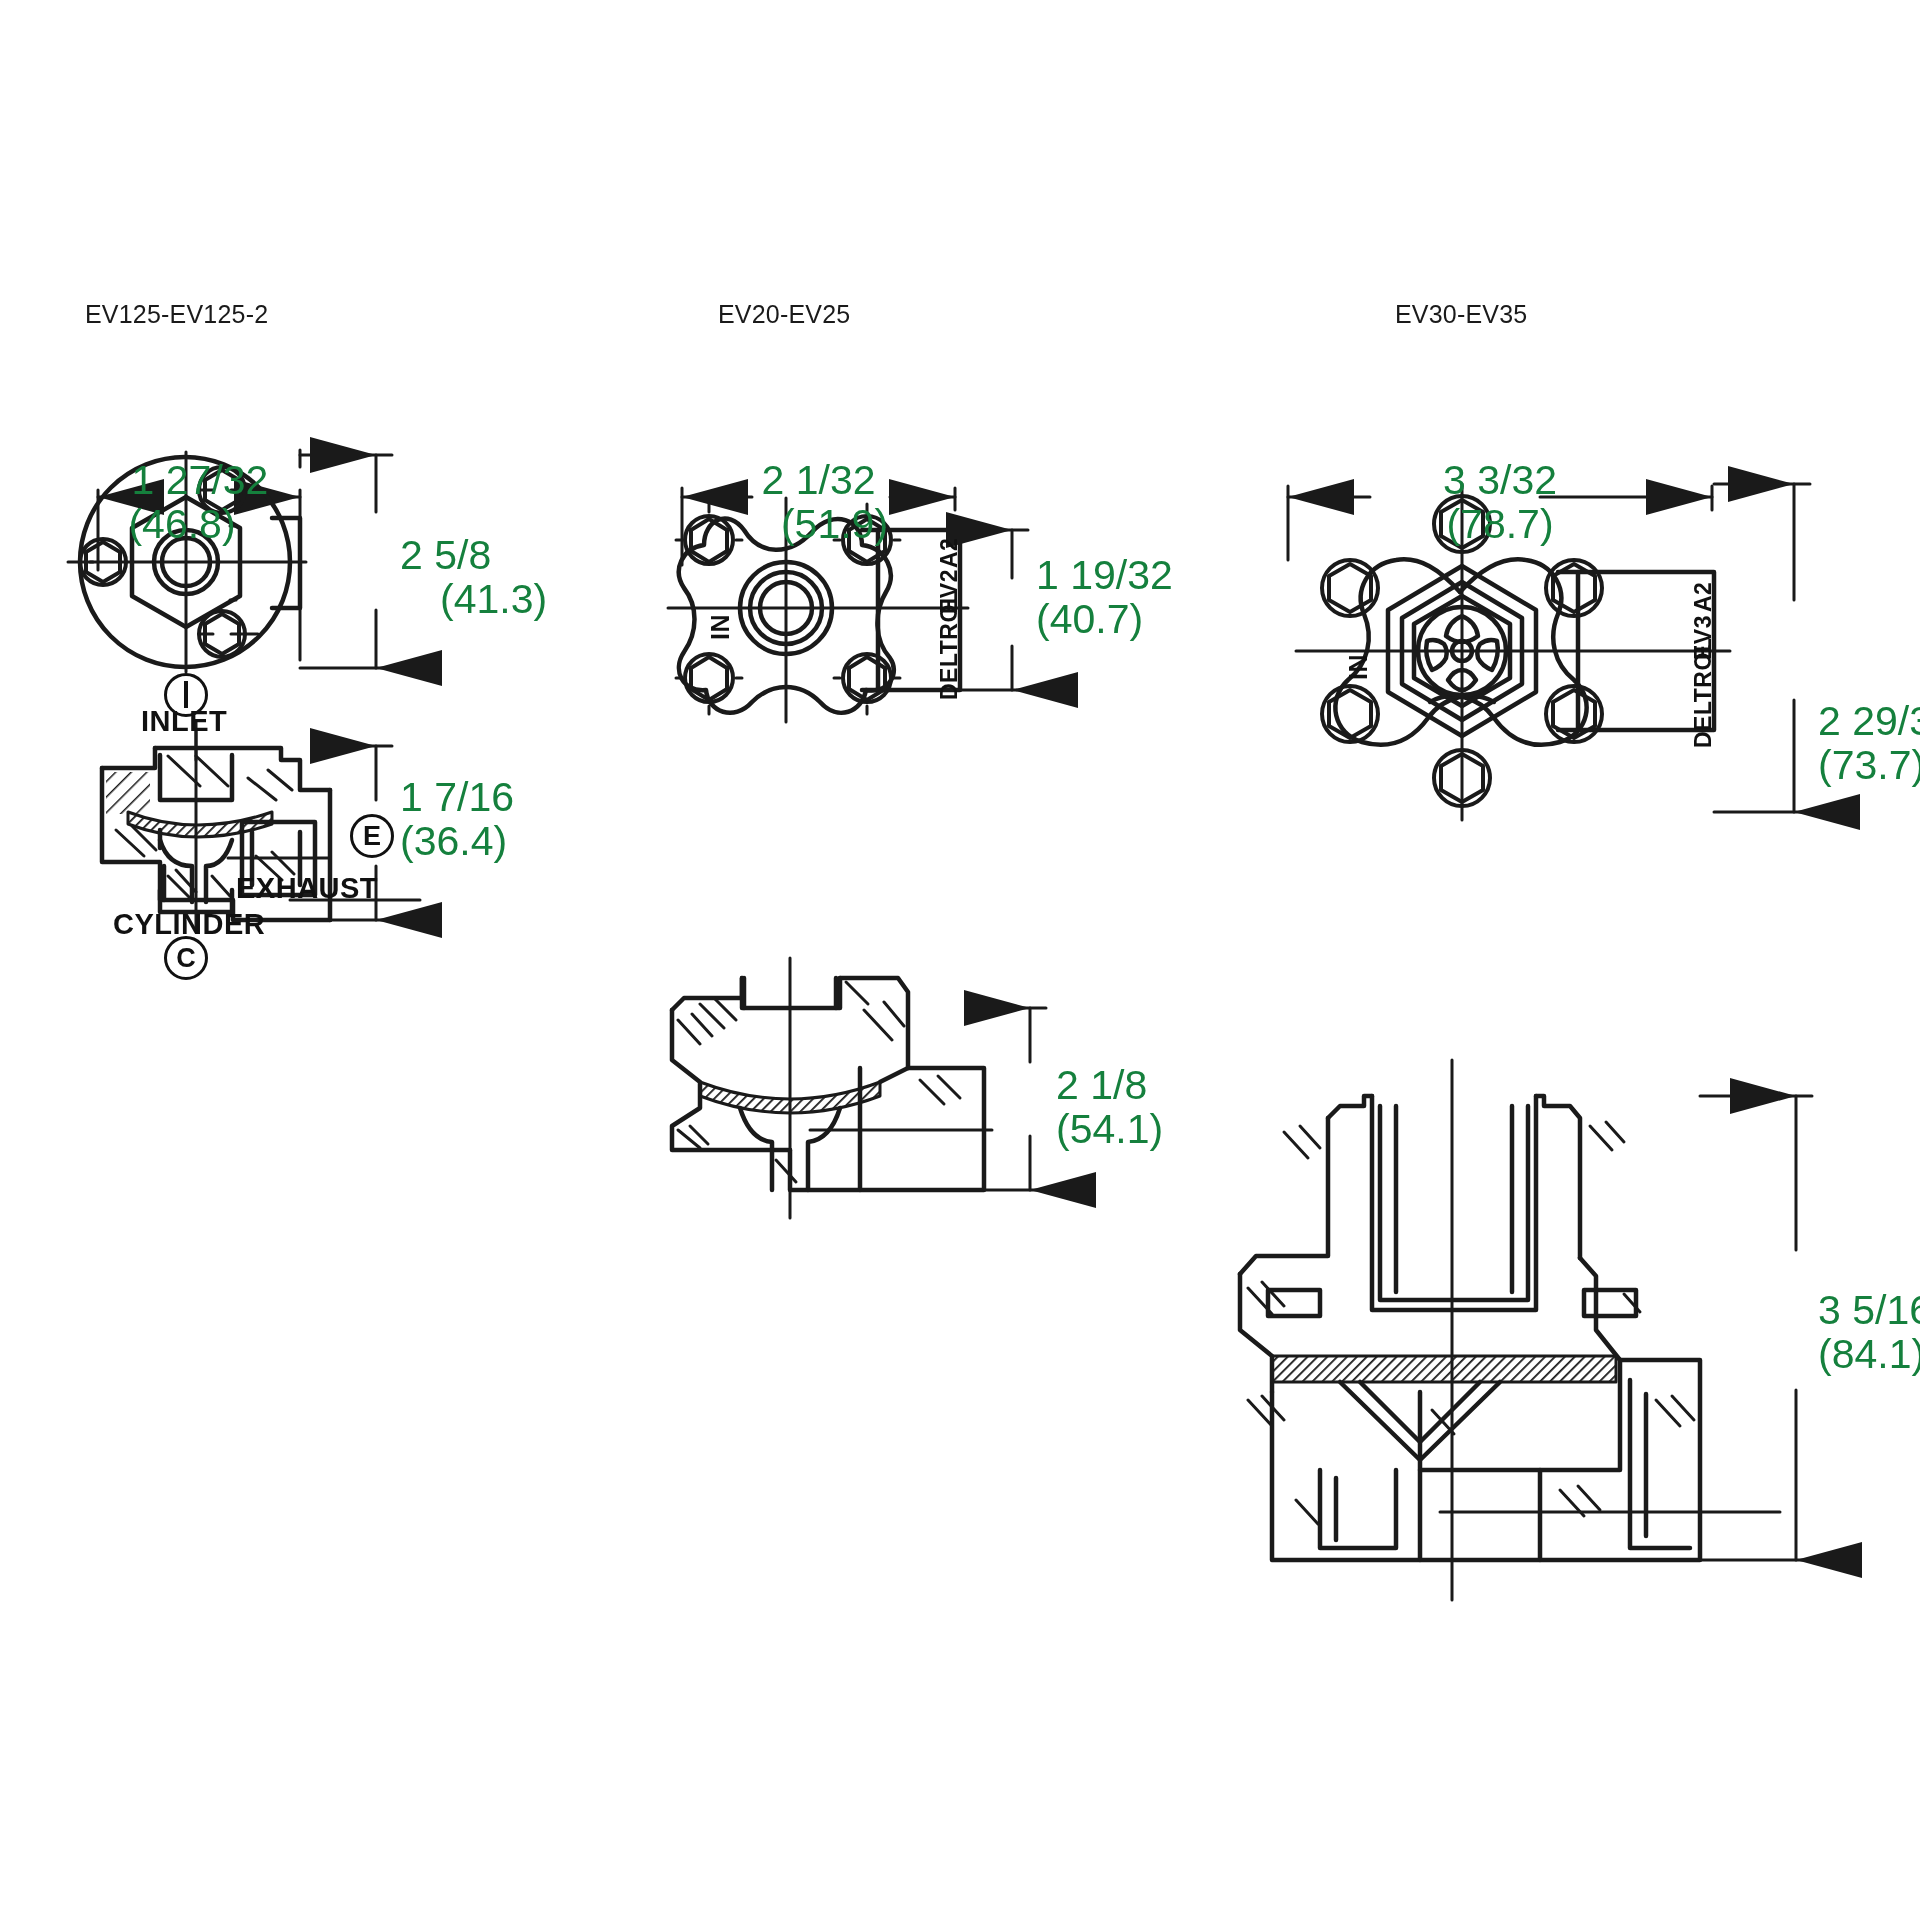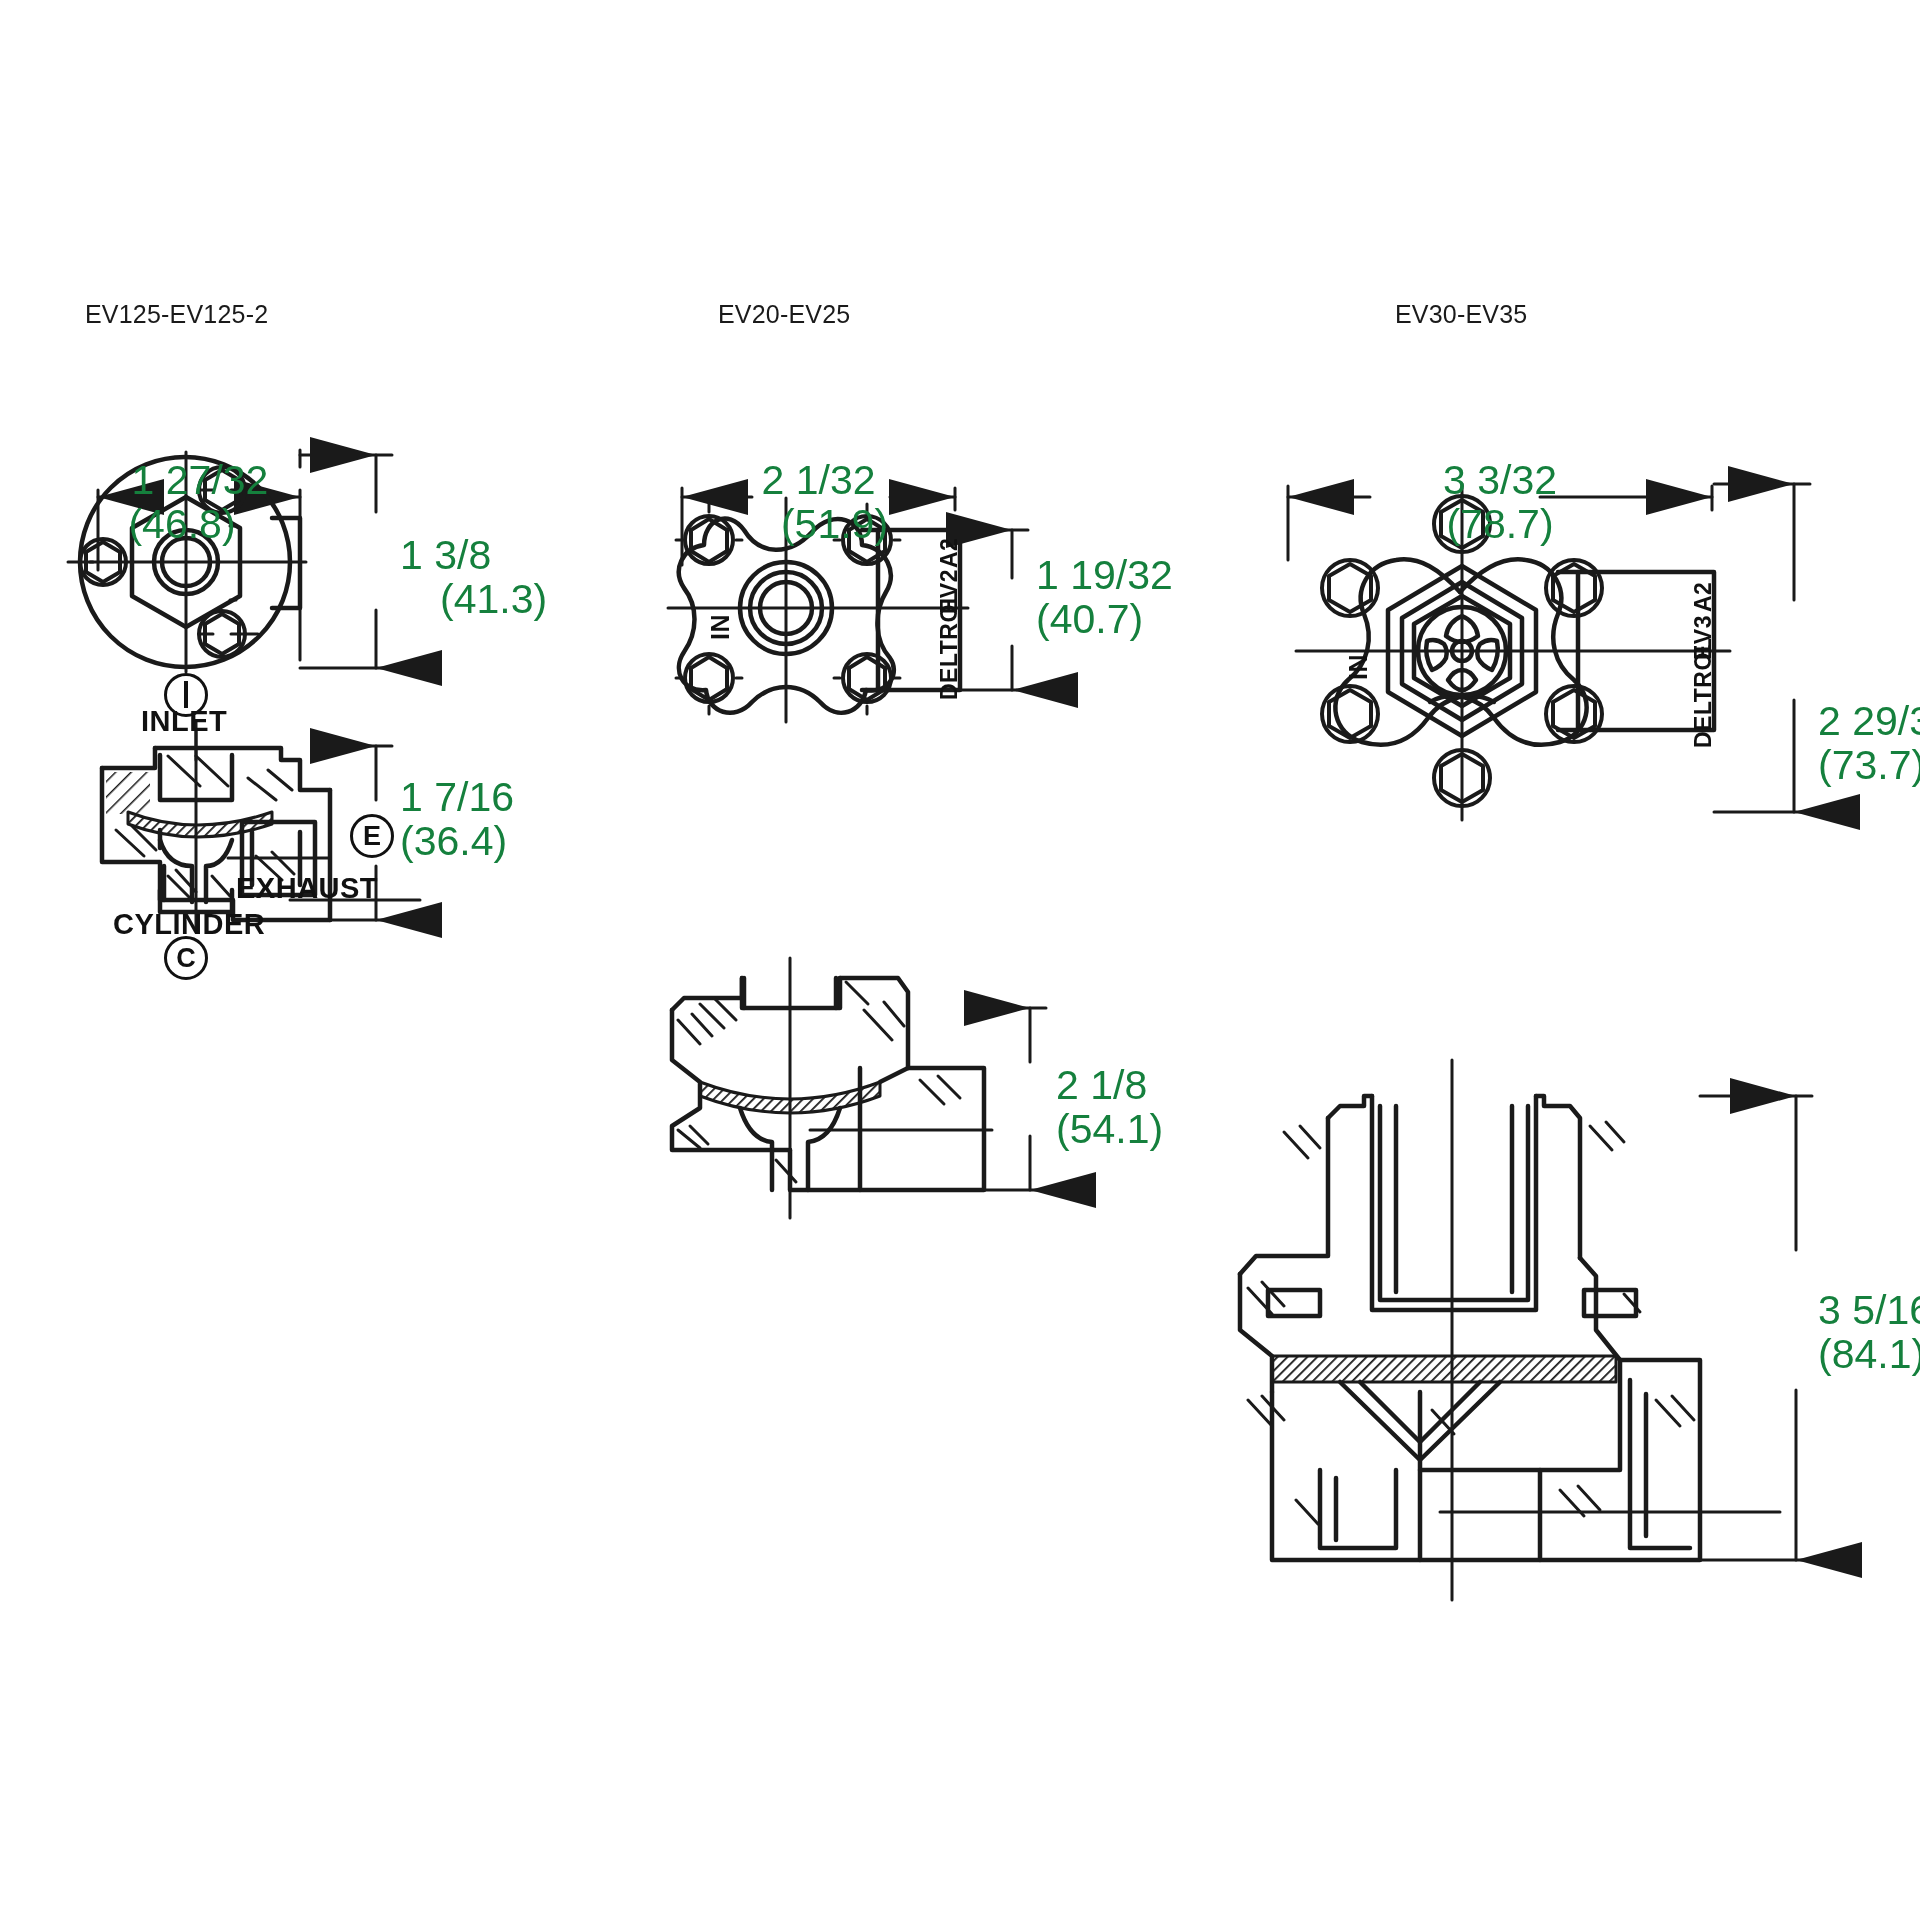--- a/index.html
+++ b/index.html
@@ -452,21 +452,21 @@
           <line x1="1796" y1="1390" x2="1796" y2="1560" marker-end="url(#arrD)"></line>
         </g>
       </g>
 
     </g>
   </svg>
 
   <div class="dim" style="left:98px; top:455px; width:204px;">1 27/32</div>
   <div class="dim" style="left:98px; top:499px; width:168px;">(46.8)</div>
 
-  <div class="dim left" style="left:400px; top:530px;">1 3/8</div>
+  <div class="dim left" style="left:400px; top:530px;">2 5/8</div>
   <div class="dim left" style="left:400px; top:574px;margin-left:40px;">(41.3)</div>
 
   <div class="dim left" style="left:400px; top:772px;">1 7/16</div>
   <div class="dim left" style="left:400px; top:816px;">(36.4)</div>
 
   <div class="circ-letter" style="left:350px; top:814px;">E</div>
 
   <div class="circ-letter inlet-mark" style="left:164px; top:673px;"></div>
   <div class="port-label" style="left:141px; top:705px;text-align:right;">INLET</div>
 

